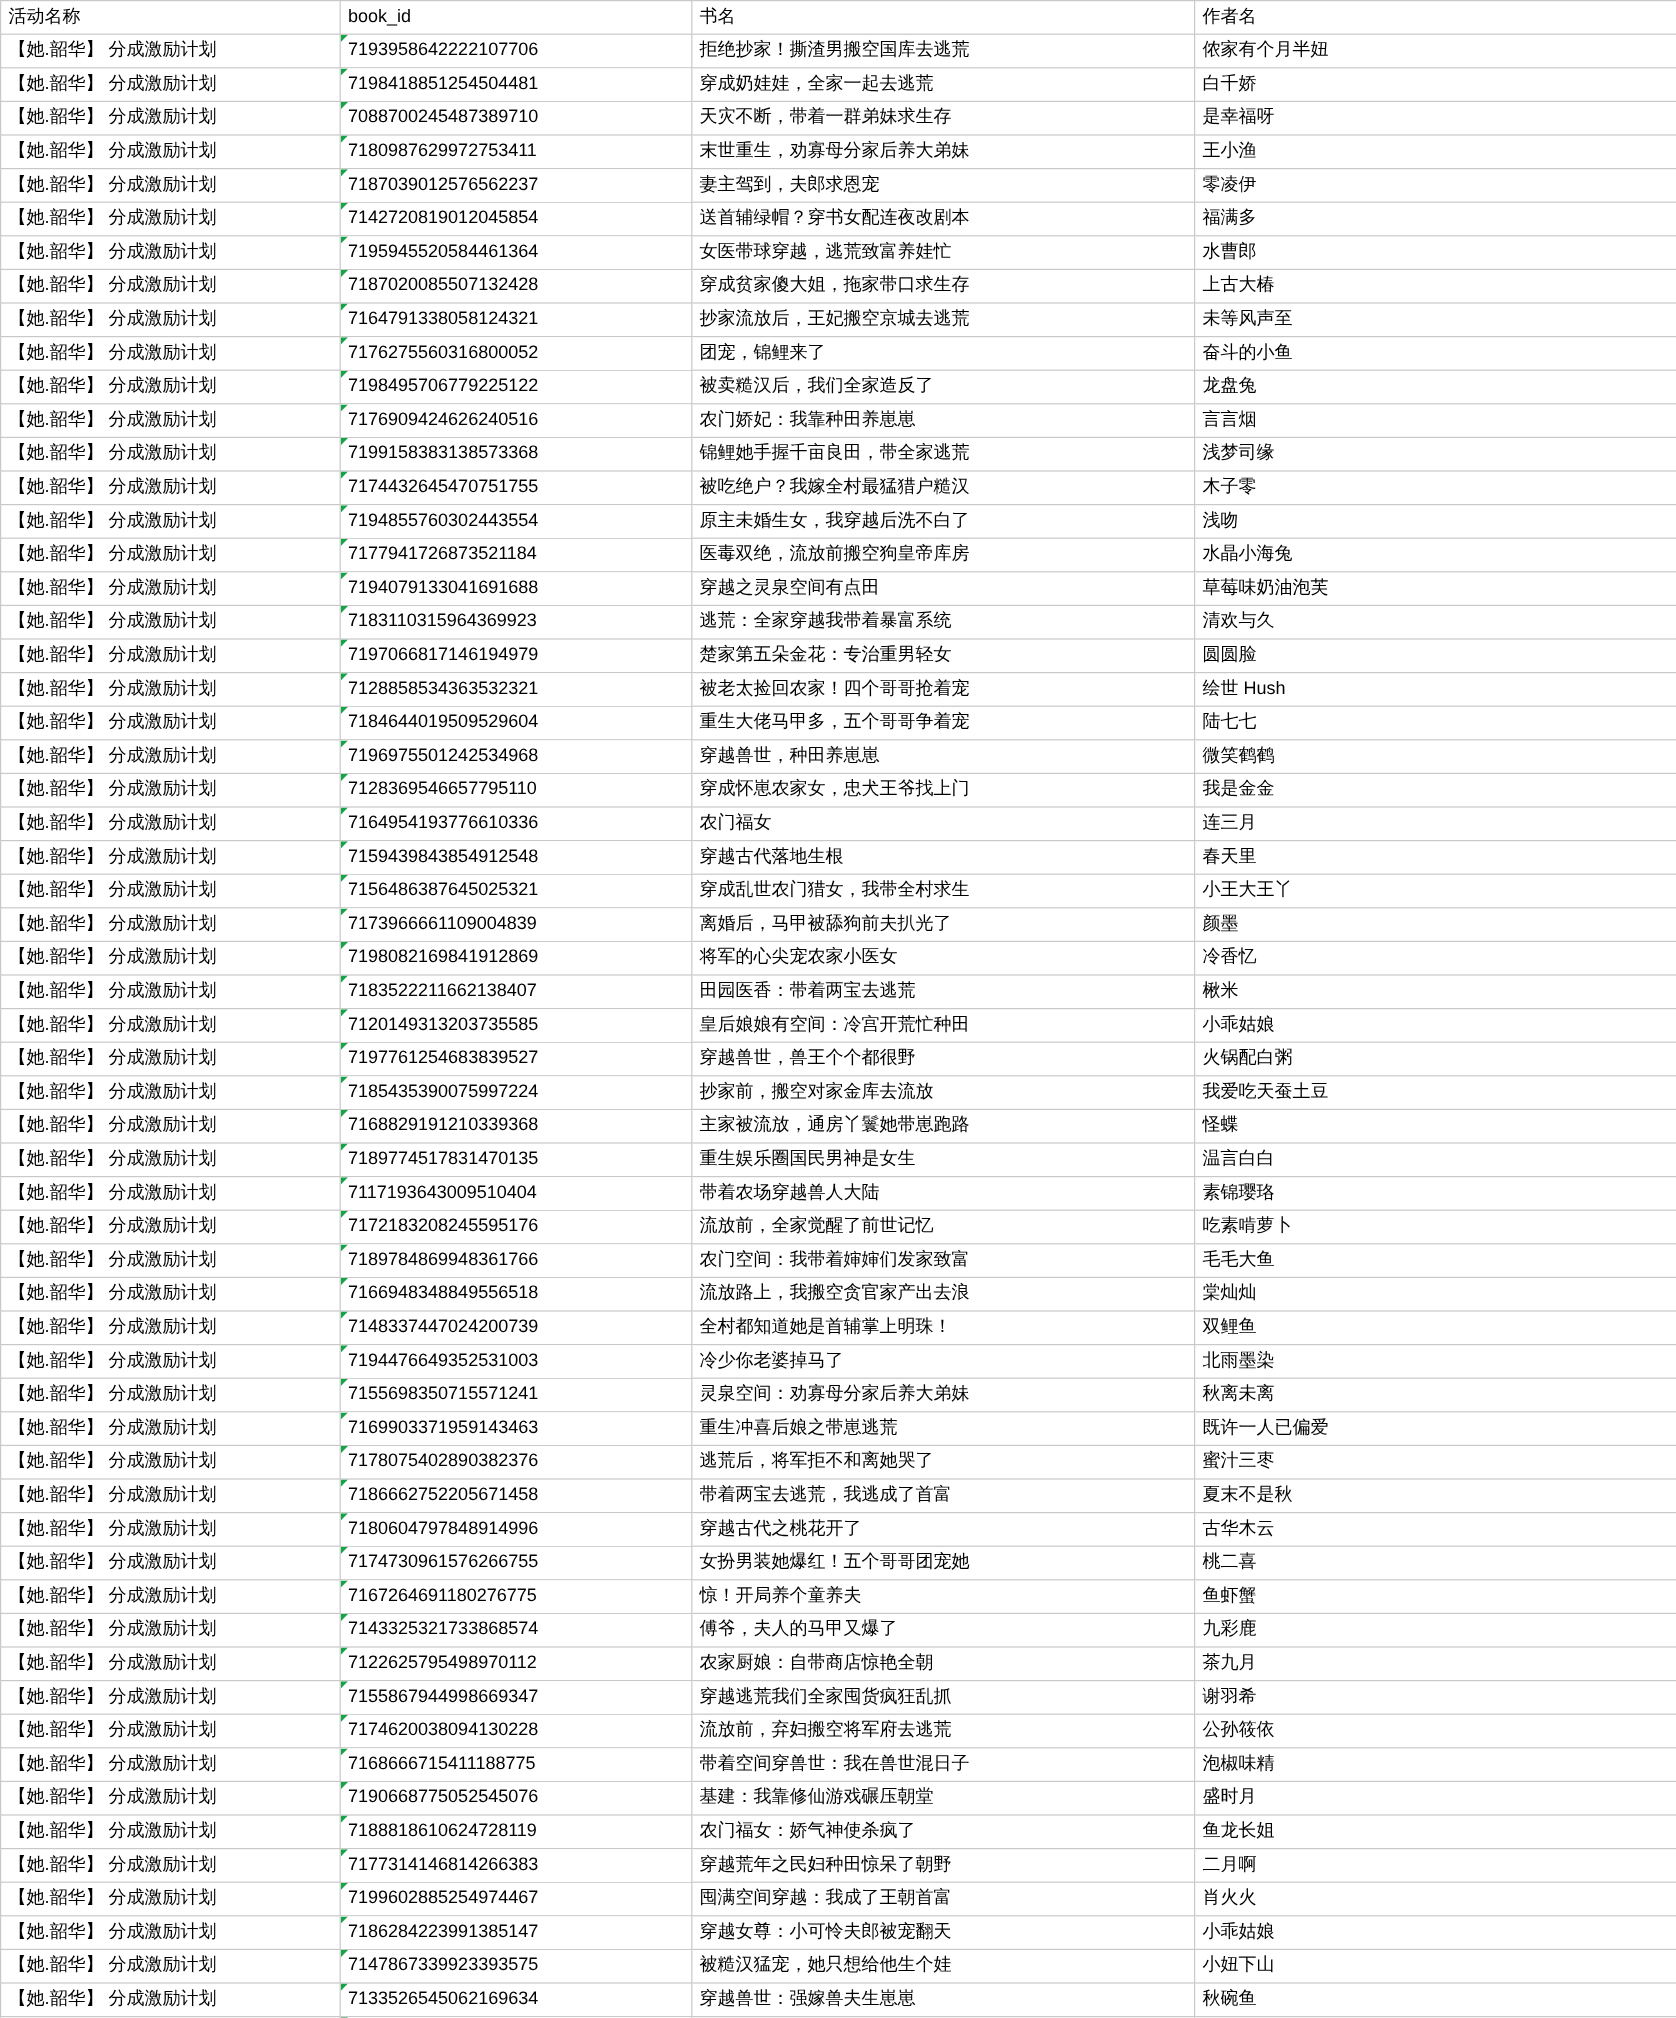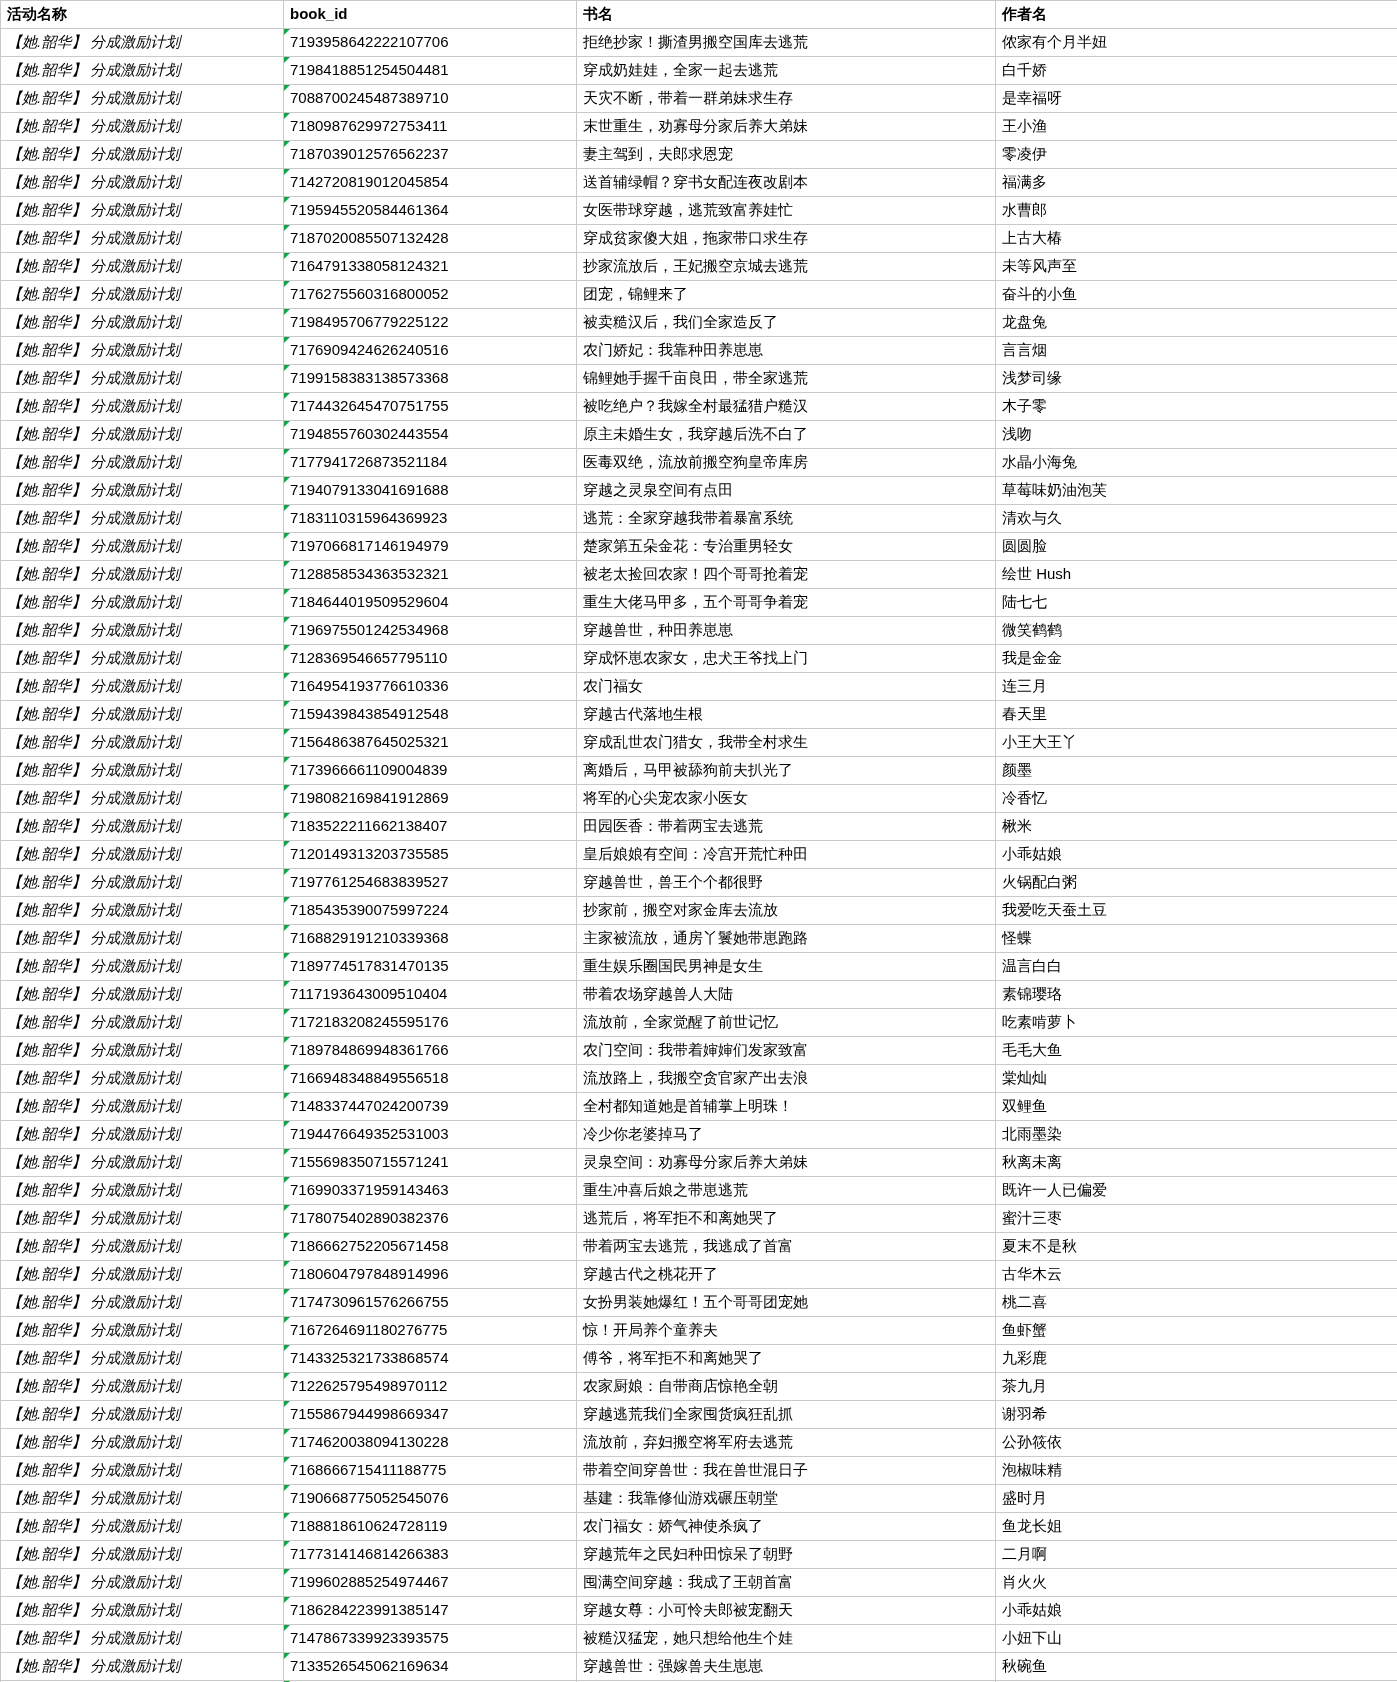--- a/index.html
+++ b/index.html
@@ -30,38 +30,38 @@
     line-height: 20px;
     text-align: left;
     font-weight: normal;
     font-size: 15px;
     white-space: nowrap;
     overflow: hidden;
     vertical-align: middle;
     background: #ffffff;
   }
   table.sheet th {
-    font-weight: bold;
+    font-weight: normal;
     margin-left: 18px;
   }
   
   td.bookid {
     position: relative;
   }
   td.bookid::before {
     content: "";
     position: absolute;
     left: 0;
     top: 0;
     width: 0;
     height: 0;
     border-top: 6px solid #17a34a;
     border-right: 6px solid transparent;
   }
-  .cell-activity { letter-spacing: 0px; font-style: italic; }
+  .cell-activity { letter-spacing: 0px; }
 </style>
 </head>
 <body>
 
 <table class="sheet">
   <colgroup>
     <col class="c-activity">
     <col class="c-bookid">
     <col class="c-title">
     <col class="c-author">
@@ -353,21 +353,21 @@
       </tr>
       <tr>
         <td class="cell-activity">【她.韶华】 分成激励计划</td>
         <td class="bookid">7167264691180276775</td>
         <td>惊！开局养个童养夫</td>
         <td>鱼虾蟹</td>
       </tr>
       <tr>
         <td class="cell-activity">【她.韶华】 分成激励计划</td>
         <td class="bookid">7143325321733868574</td>
-        <td>傅爷，将军拒不和离她哭了</td>
+        <td>傅爷，夫人的马甲又爆了</td>
         <td>九彩鹿</td>
       </tr>
       <tr>
         <td class="cell-activity">【她.韶华】 分成激励计划</td>
         <td class="bookid">7122625795498970112</td>
         <td>农家厨娘：自带商店惊艳全朝</td>
         <td>茶九月</td>
       </tr>
       <tr>
         <td class="cell-activity">【她.韶华】 分成激励计划</td>

